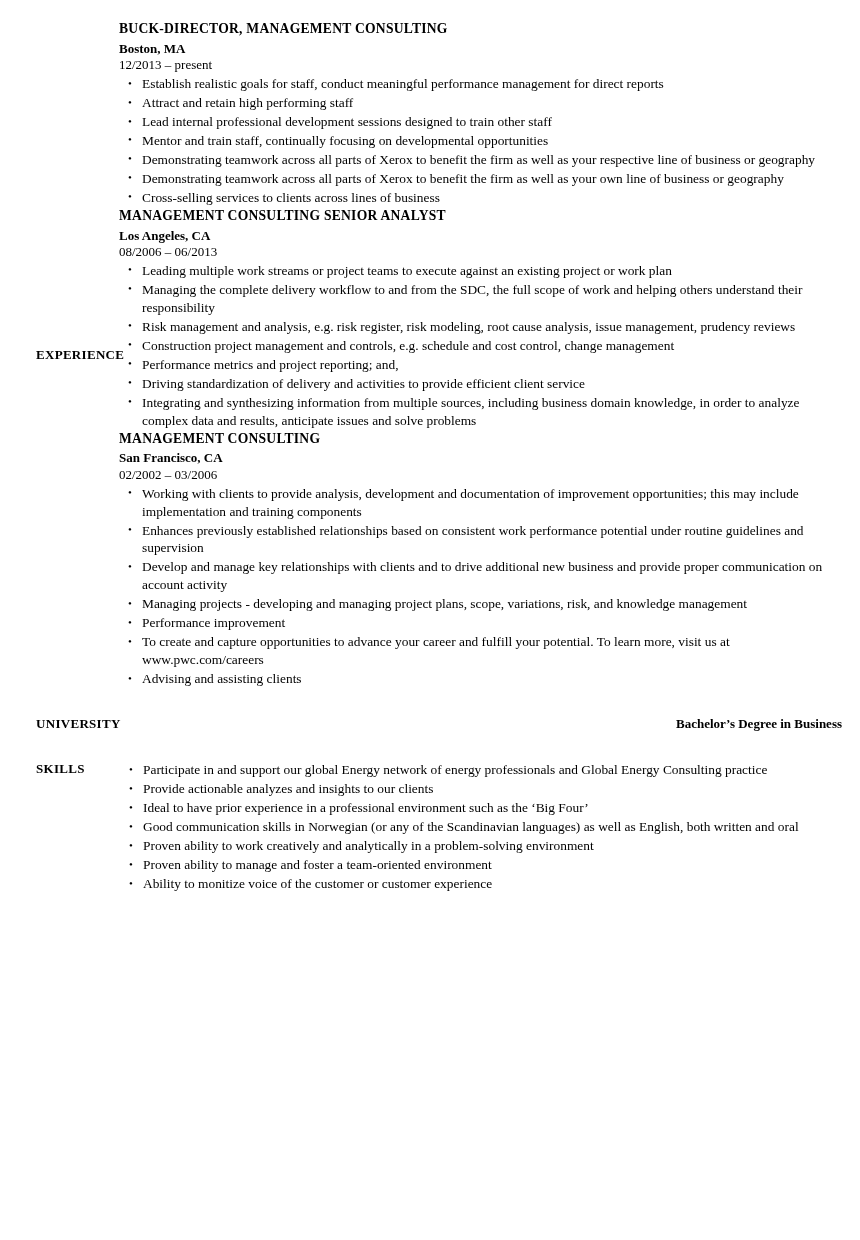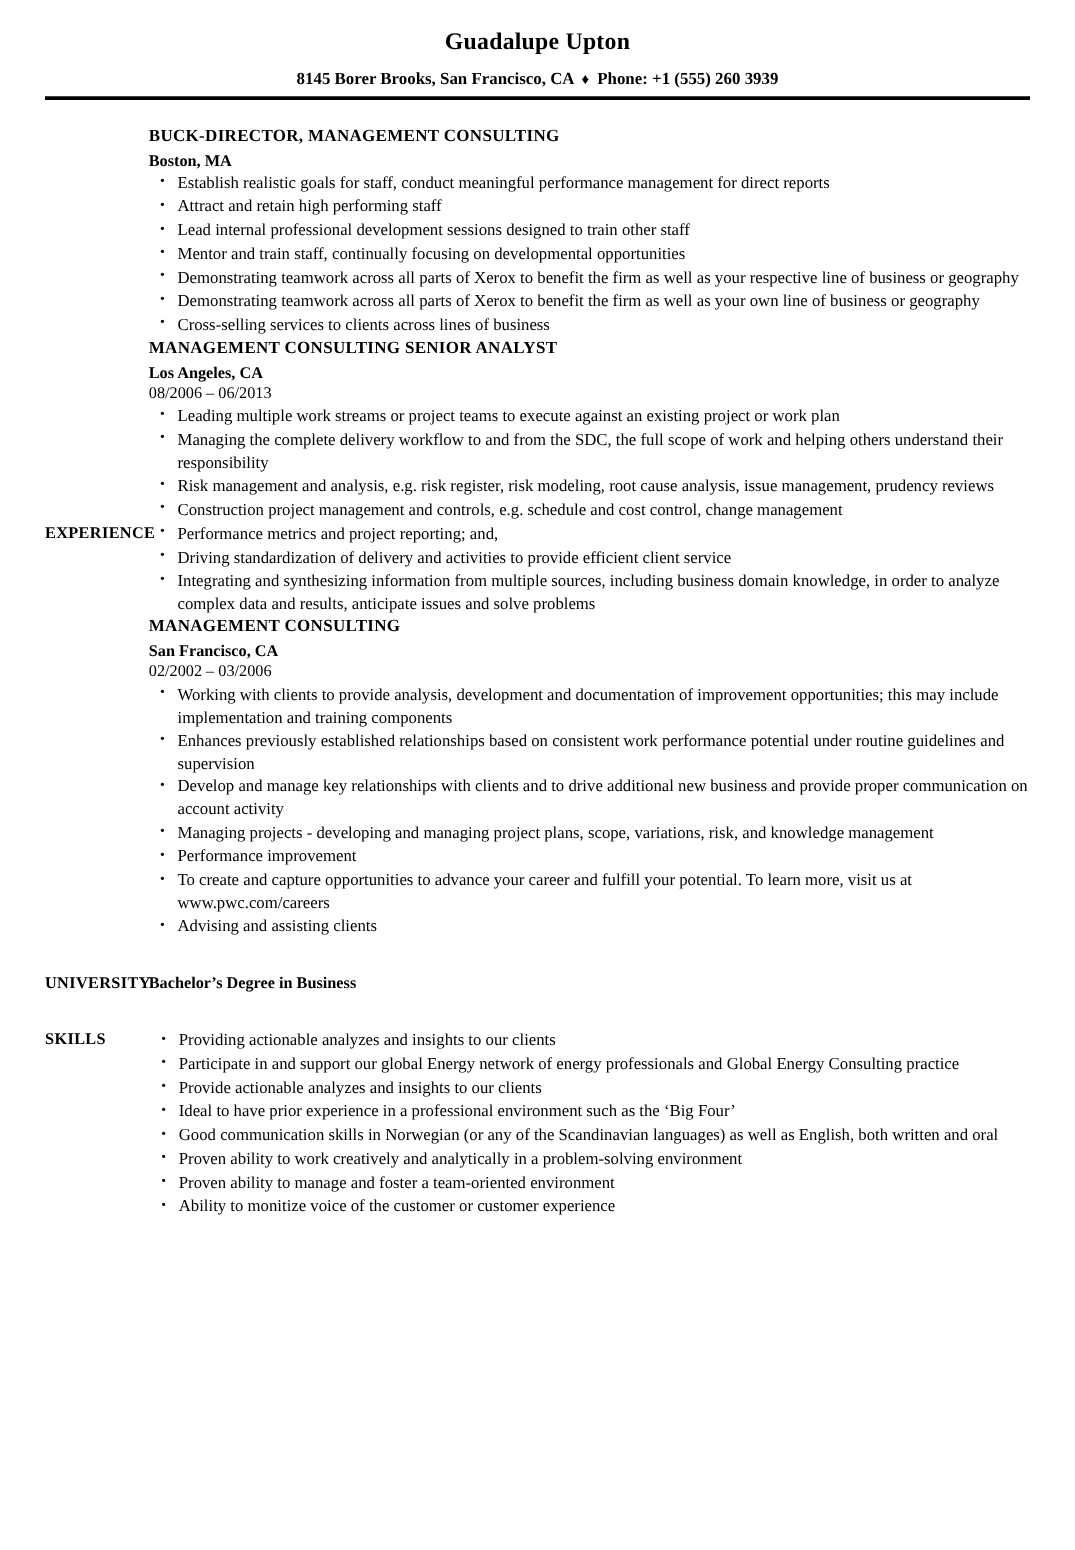--- a/index.html
+++ b/index.html
@@ -135,44 +135,37 @@
     font-weight: bold;
     letter-spacing: 0.25px;
     line-height: 1.25;
     margin: 0 0 3px 0;
   }
   .degree {
     font-size: 13px;
     font-weight: bold;
     line-height: 1.25;
     margin: 0;
+    text-align: right;
   }
 </style>
 </head>
 <body>
 
 <div class="page">
 
-  <div class="header">
-    <div class="full-name">Guadalupe Upton</div>
-    <div class="contact-line">
-      <span>8145 Borer Brooks, San Francisco, CA</span>
-      <span class="diamond-sep">♦</span>
-      <span>Phone: +1 (555) 260 3939</span>
-    </div>
-    <hr class="header-rule">
-  </div>
 
   <div class="section sec-experience">
     <div class="section-label">EXPERIENCE</div>
     <div class="section-body">
 
       <div class="job">
         <div class="job-title">BUCK-DIRECTOR, MANAGEMENT CONSULTING</div>
         <div class="job-location">Boston, MA</div>
+        <div class="job-dates">12/2013 – present</div>
         <ul class="bullets">
           <li>Establish realistic goals for staff, conduct meaningful performance management for direct reports</li>
           <li>Attract and retain high performing staff</li>
           <li>Lead internal professional development sessions designed to train other staff</li>
           <li>Mentor and train staff, continually focusing on developmental opportunities</li>
           <li>Demonstrating teamwork across all parts of Xerox to benefit the firm as well as your respective line of business or geography</li>
           <li>Demonstrating teamwork across all parts of Xerox to benefit the firm as well as your own line of business or geography</li>
           <li>Cross-selling services to clients across lines of business</li>
         </ul>
       </div>
@@ -216,21 +209,20 @@
       <div class="edu-entry">
         <div class="degree">Bachelor’s Degree in Business</div>
       </div>
     </div>
   </div>
 
   <div class="section sec-skills">
     <div class="section-label">SKILLS</div>
     <div class="section-body skills-body">
       <ul class="bullets">
-        <li>Providing actionable analyzes and insights to our clients</li>
         <li>Participate in and support our global Energy network of energy professionals and Global Energy Consulting practice</li>
         <li>Provide actionable analyzes and insights to our clients</li>
         <li>Ideal to have prior experience in a professional environment such as the ‘Big Four’</li>
         <li>Good communication skills in Norwegian (or any of the Scandinavian languages) as well as English, both written and oral</li>
         <li>Proven ability to work creatively and analytically in a problem-solving environment</li>
         <li>Proven ability to manage and foster a team-oriented environment</li>
         <li>Ability to monitize voice of the customer or customer experience</li>
       </ul>
     </div>
   </div>

